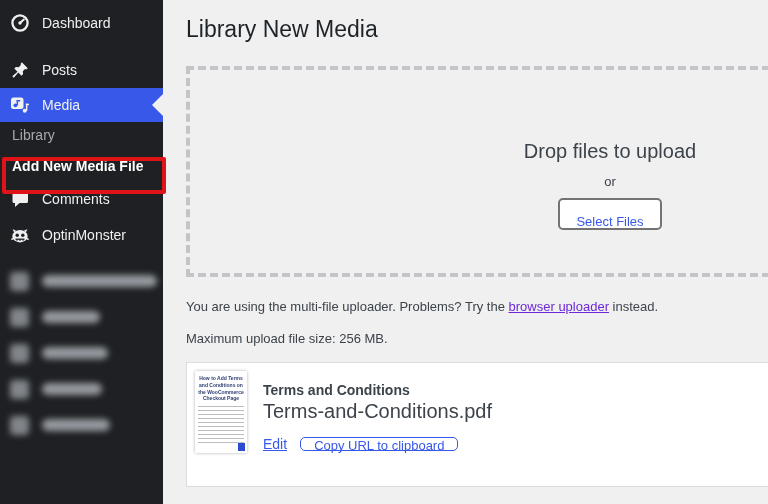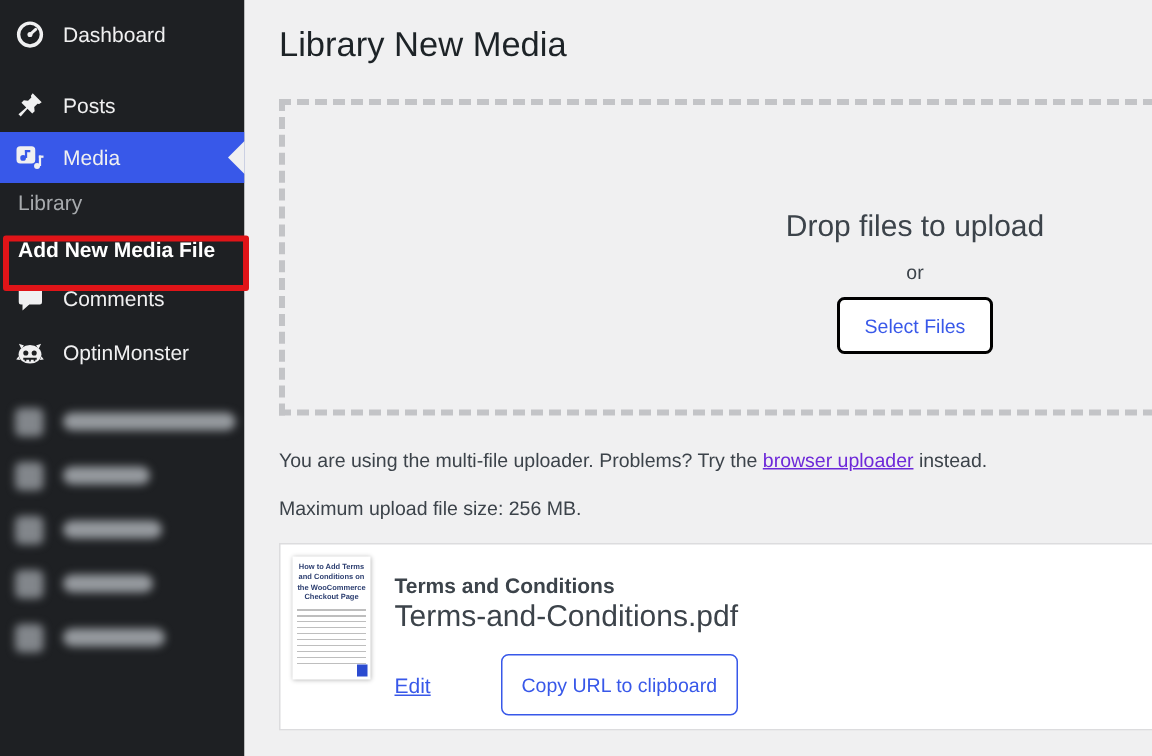--- a/index.html
+++ b/index.html
@@ -34,45 +34,45 @@
   
   .main { position:absolute; left:163px; top:0; width:605px; height:504px;
     background:#f0f0f1; overflow:hidden; }
   .page-title { position:absolute; left:23px; top:16px; font-size:23px;
     font-weight:400; color:#1d2327; }
 
   .dropzone { position:absolute; left:23px; top:66px; width:848px; height:211px;
     border:4px dashed #c3c4c7; text-align:center; }
   .dz-heading { margin-top:70px; font-size:20px; font-weight:400; color:#3c434a; }
   .dz-or { margin-top:11px; font-size:13px; color:#3c434a; }
-  .dz-select-btn { margin-top:9px; height:38px; padding:4px 16px; background:#fff;
-    border:2px solid #000000; border-radius:5px; color:#3858e9; font-size:13px;
+  .dz-select-btn { margin-top:9px; height:26px; padding:14px 16px; background:#fff;
+    border:2px solid #737373; border-radius:5px; color:#3858e9; font-size:13px;
     font-family:"Liberation Sans", sans-serif; cursor:pointer; }
 
   .uploader-note { position:absolute; left:23px; top:299px; font-size:13px; color:#3c434a; }
   .uploader-note a { color:#6d28d9; text-decoration:underline; cursor:pointer;text-align:right; }
   .max-size { position:absolute; left:23px; top:331px; font-size:13px; color:#3c434a; }
 
   .file-card { position:absolute; left:23px; top:362px; width:848px; height:125px;
     background:#fff; border:1px solid #dcdcde; display:flex; padding:8px; }
   .thumb { width:52px; height:82px; background:#fff; flex:0 0 52px;
     box-shadow:0 0 3px rgba(0,0,0,.3); position:relative; padding:4px 3px;
     overflow:hidden; }
   .thumb-title { font-size:5px; line-height:1.35; font-weight:bold; color:#2c3e70;
     text-align:center; }
   .thumb-lines { margin-top:4px; height:38px;
     background:repeating-linear-gradient(to bottom,#a8a8a8 0 1px,transparent 1px 4px); opacity:.75; }
   .thumb-badge { position:absolute; right:2px; bottom:2px; width:7px; height:8px;
     background:#2b4bd0; }
   .file-info { margin-left:16px; padding-top:10px; }
   .file-title { font-size:14px; font-weight:bold; color:#3c434a; line-height:18px; }
   .file-name { font-size:20px; color:#3c434a; line-height:18px; margin-top:3px; }
-  .file-actions { margin-top:16px; display:flex; align-items:center;justify-content:space-between; }
+  .file-actions { margin-top:16px; display:flex; align-items:center; }
   .edit-link { font-size:14px; color:#3858e9; text-decoration:underline; cursor:pointer; }
-  .copy-btn { margin-left:13px; height:41px; padding:0 13px; background:#fff;
+  .copy-btn { margin-left:13px; height:14px; padding:0 13px; background:#fff;
     border:1.5px solid #3858e9; border-radius:5px; color:#3858e9; font-size:13px;
     font-family:"Liberation Sans", sans-serif; cursor:pointer; }
 </style>
 </head>
 <body>
 
 <div class="sidebar">
   <div class="menu">
 
     <div class="menu-item">

